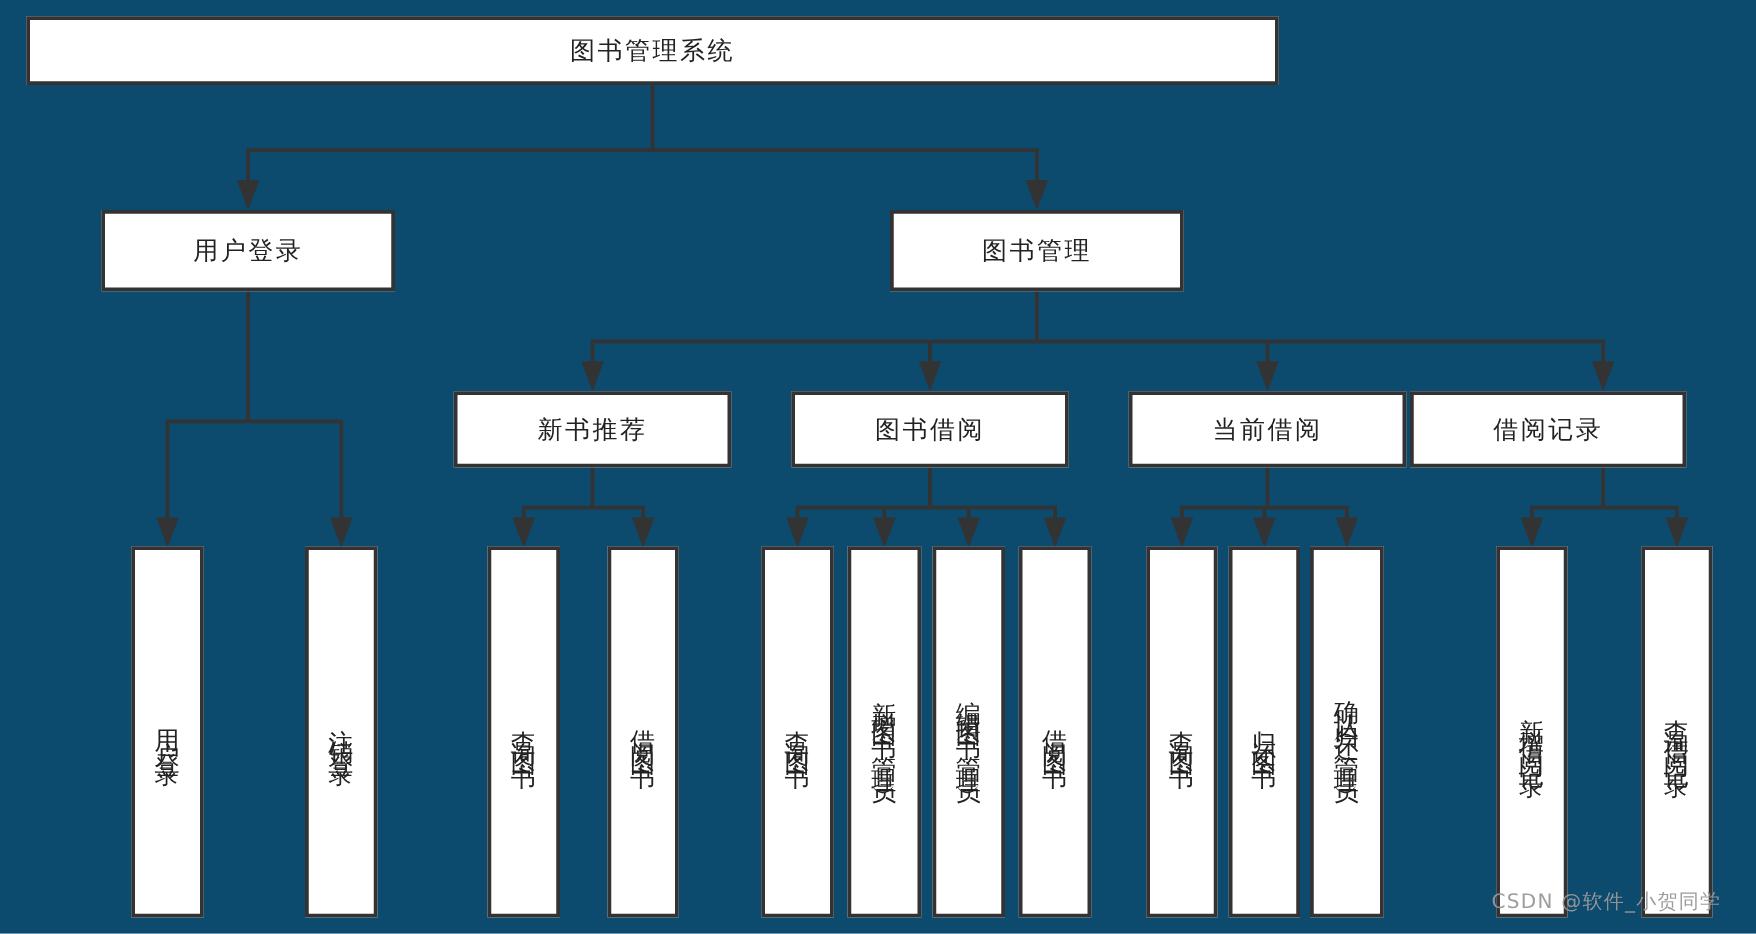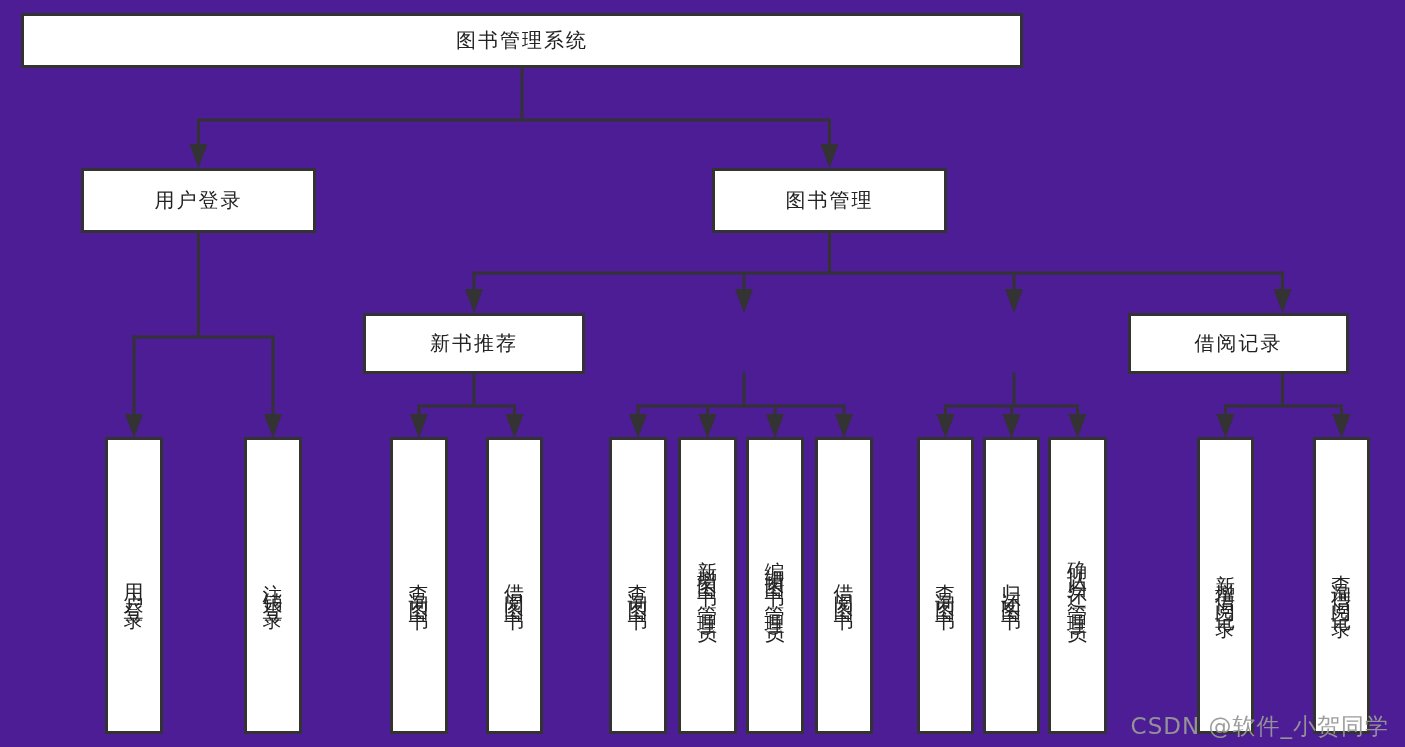--- a/index.html
+++ b/index.html
@@ -1,33 +1,33 @@
 <!DOCTYPE html>
 <html><head>
 <meta charset="utf-8">
 <style>
   html,body{margin:0;padding:0;background:#ffffff;}
   .stage{
-    position:relative;width:1405px;height:747px;background:#4c1d95;overflow:hidden;
+    position:relative;width:1405px;height:747px;background:#0c4a6e;overflow:hidden;
     font-family:"DejaVu Sans","Liberation Sans",sans-serif;
   }
   .stage svg{position:absolute;left:0;top:0;z-index:0;}
   .node{
     position:absolute;box-sizing:border-box;background:#ffffff;
     border:3px solid #333333;color:#222222;z-index:1;
     display:flex;align-items:center;justify-content:center;
   }
   .node .lbl{font-size:20px;letter-spacing:2px;white-space:nowrap;}
   .node.v .lbl{
     writing-mode:vertical-rl;text-orientation:mixed;
     letter-spacing:9px;line-height:1;white-space:normal;
   }
   .watermark{
-    position:absolute;right:16px;top:711px;z-index:2;
-    font-size:23px;letter-spacing:1px;color:rgba(152,152,152,0.95);
+    position:absolute;right:28px;top:711px;z-index:2;
+    font-size:16px;letter-spacing:1px;color:rgba(152,152,152,0.95);
     white-space:nowrap;
   }
 </style>
 </head>
 <body>
 
 <div class="stage">
 
   <svg width="1405" height="747" viewBox="0 0 1405 747">
     <g stroke="#333333" stroke-width="3" fill="#333333" stroke-linecap="square">
@@ -88,20 +88,26 @@
   <div class="node h" style="left:81px;top:168px;width:235px;height:65px">
     <span class="lbl">用户登录</span>
   </div>
   <div class="node h" style="left:363px;top:313px;width:222px;height:61px">
     <span class="lbl">新书推荐</span>
   </div>
 
   <div class="node h" style="left:712px;top:168px;width:235px;height:65px">
     <span class="lbl">图书管理</span>
   </div>
+  <div class="node h" style="left:633px;top:313px;width:222px;height:61px">
+    <span class="lbl">图书借阅</span>
+  </div>
+  <div class="node h" style="left:903px;top:313px;width:222px;height:61px">
+    <span class="lbl">当前借阅</span>
+  </div>
   <div class="node h" style="left:1128px;top:313px;width:221px;height:61px">
     <span class="lbl">借阅记录</span>
   </div>
 
   <div class="node v" style="left:105px;top:437px;width:58px;height:297px">
     <span class="lbl">用户登录</span>
   </div>
   <div class="node v" style="left:244px;top:437px;width:58px;height:297px">
     <span class="lbl">注销登录</span>
   </div>

